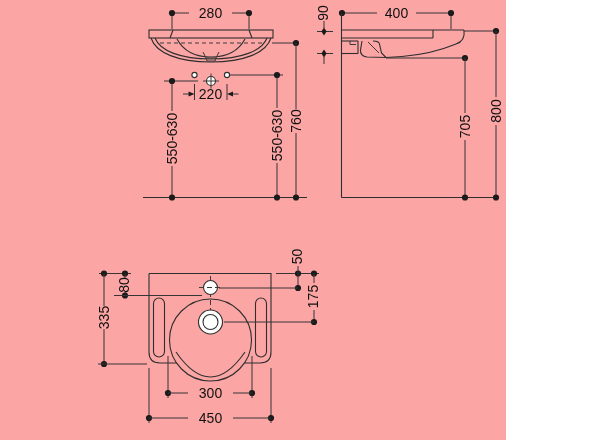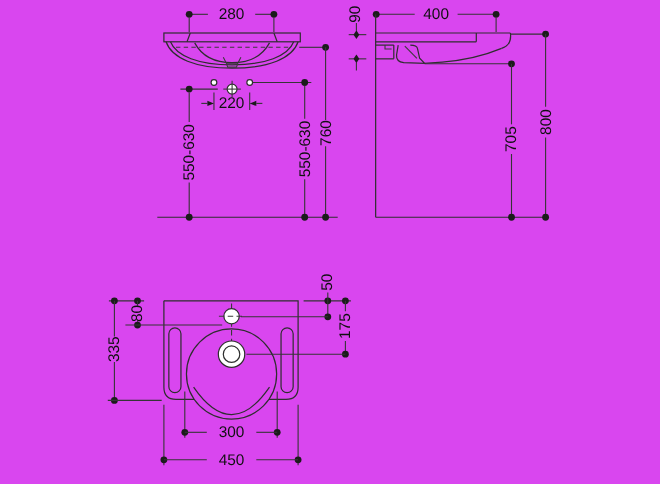--- a/index.html
+++ b/index.html
@@ -1,16 +1,16 @@
 <!DOCTYPE html>
 <html><head>
 <meta charset="utf-8">
 <style>
   html,body{margin:0;padding:0;background:#fff;}
-  .canvas{position:relative;width:600px;height:440px;background:#d946ef;overflow:hidden;text-align:right;}
+  .canvas{position:relative;width:506px;height:440px;background:#fca5a5;overflow:hidden;text-align:right;}
   svg{display:block;}
   .ln  {stroke:#2e2e2e;stroke-width:1.1;fill:none;}
   .thin{stroke:#3a3a3a;stroke-width:1;fill:none;}
   .dim {stroke:#353535;stroke-width:1;fill:none;}
   .dsh {stroke-dasharray:5 3;}
   .dshs{stroke-dasharray:4 3;}
   .dot {fill:#1b1b1b;stroke:none;}
   .openc{fill:#ffffff;stroke:#2e2e2e;stroke-width:1.1;}
   .arrow{fill:#1b1b1b;stroke:none;}
   .lbl {font-family:"Liberation Sans",sans-serif;font-size:14px;fill:#101010;}

